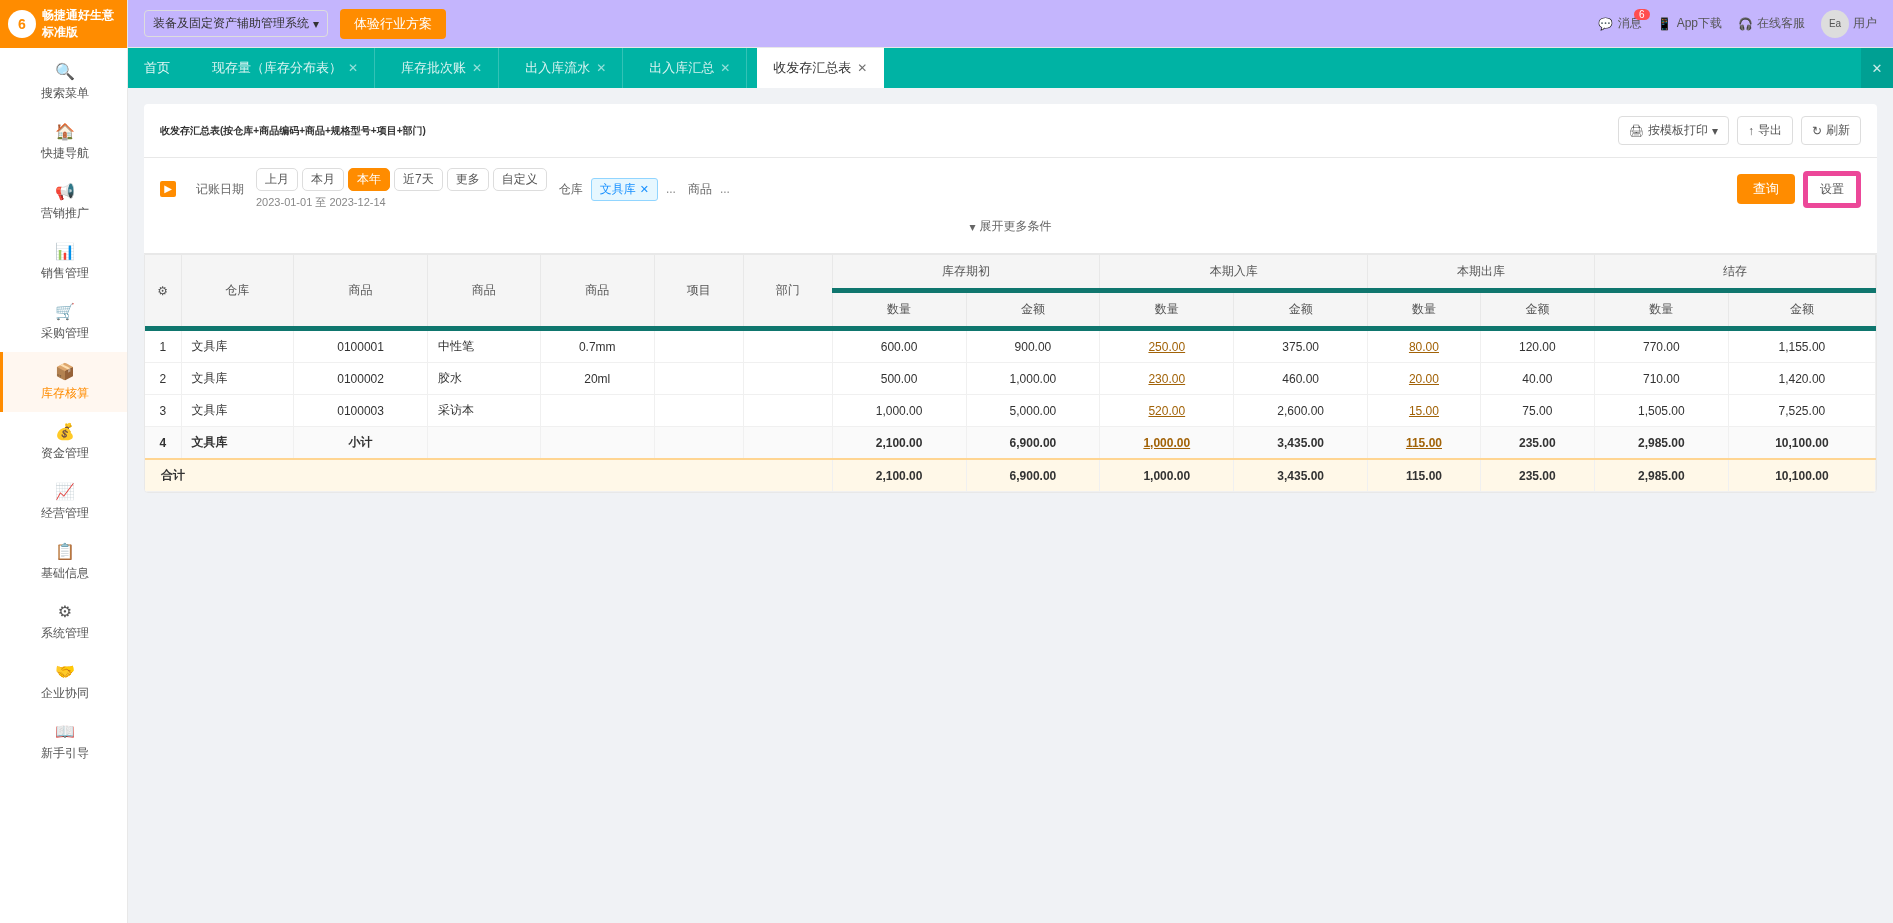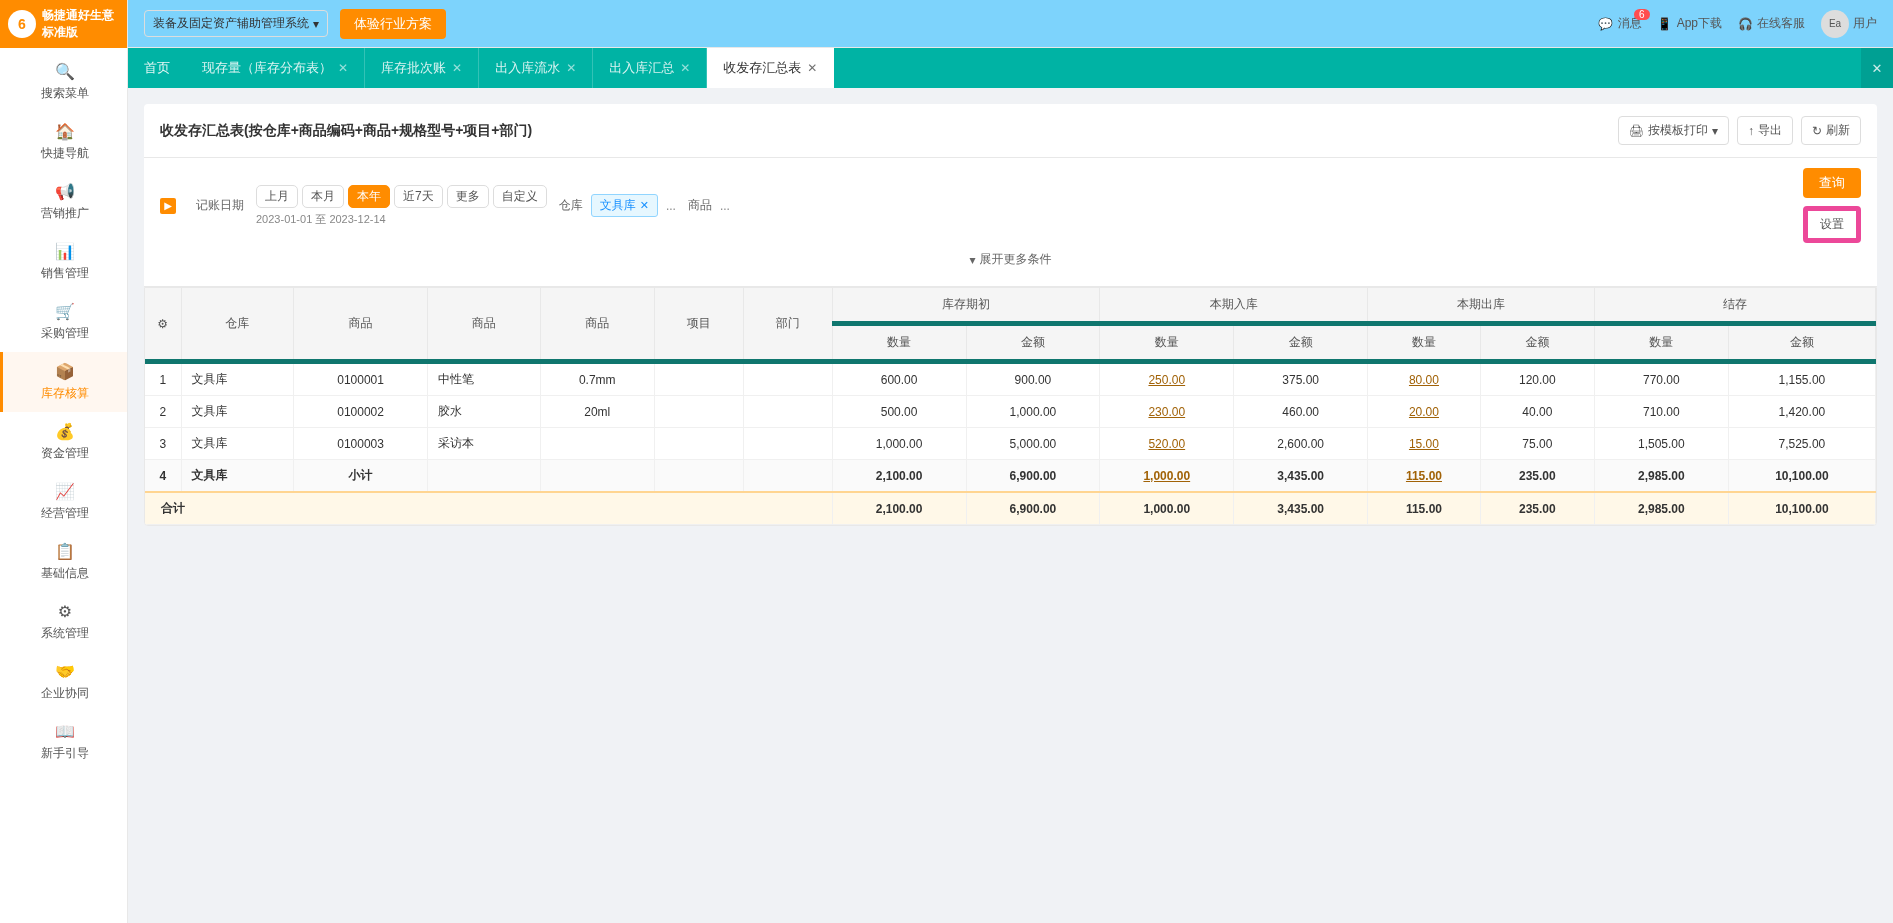--- a/index.html
+++ b/index.html
@@ -11,59 +11,59 @@
     .sidebar-logo-icon { width: 28px; height: 28px; background: #fff; border-radius: 50%; display: flex; align-items: center; justify-content: center; color: #ff8c00; font-weight: bold; font-size: 14px; flex-shrink: 0; }
     .sidebar-nav { flex: 1; padding: 4px 0; }
     .sidebar-item { display: flex; flex-direction: column; align-items: center; padding: 10px 4px; cursor: pointer; color: #555; font-size: 12px; gap: 4px; border-left: 3px solid transparent; }
     .sidebar-item.active { color: #ff8c00; background: #fff7f0; border-left-color: #ff8c00; }
     .sidebar-item .icon { font-size: 16px; }
 
     
     .main { flex: 1; display: flex; flex-direction: column; overflow: hidden; }
 
     
-    .topbar { height: 48px; background: #7dd3fc; border-bottom: 1px solid #e8e8e8; display: flex; align-items: center; padding: 0 16px; gap: 12px; flex-shrink: 0; }
+    .topbar { height: 48px; background: #c4b5fd; border-bottom: 1px solid #e8e8e8; display: flex; align-items: center; padding: 0 16px; gap: 12px; flex-shrink: 0; }
     .topbar-system-select { display: flex; align-items: center; gap: 4px; border: 1px solid #ddd; border-radius: 4px; padding: 4px 8px; cursor: pointer; font-size: 12px; color: #333; }
     .topbar-btn-experience { background: #ff8c00; color: #fff; border: none; border-radius: 4px; padding: 6px 14px; cursor: pointer; font-size: 13px; }
     .topbar-right { display: flex; align-items: center; gap: 16px; margin-left: auto; }
     .topbar-right-item { display: flex; align-items: center; gap: 4px; color: #555; cursor: pointer; font-size: 12px; position: relative; }
     .badge { background: #ff4d4f; color: #fff; border-radius: 10px; font-size: 10px; padding: 0 4px; position: absolute; top: -6px; right: -8px; min-width: 16px; text-align: center; }
     .user-avatar { width: 28px; height: 28px; background: #ddd; border-radius: 50%; display: flex; align-items: center; justify-content: center; font-size: 10px; color: #555; overflow: hidden; }
 
     
-    .tabbar { height: 40px; background: #00b3a4; display: flex; align-items: center; padding: 0 0; flex-shrink: 0; }
+    .tabbar { height: 40px; background: #00b3a4; display: flex; align-items: center; padding: 0 0; flex-shrink: 0; gap: 10px; }
     .tab { display: flex; align-items: center; gap: 6px; padding: 0 16px; height: 100%; color: rgba(255,255,255,0.85); cursor: pointer; font-size: 13px; border-right: 1px solid rgba(255,255,255,0.2); white-space: nowrap; }
     .tab.active { background: #fff; color: #333; }
     .tab-close { font-size: 12px; color: inherit; opacity: 0.7; cursor: pointer; }
     .tab-home { padding: 0 16px; height: 100%; display: flex; align-items: center; color: rgba(255,255,255,0.9); cursor: pointer; font-size: 13px; }
     .tabbar-close-all { margin-left: auto; width: 32px; height: 100%; display: flex; align-items: center; justify-content: center; color: rgba(255,255,255,0.8); cursor: pointer; background: rgba(0,0,0,0.1); }
 
     
     .content { flex: 1; padding: 16px; overflow: auto; }
 
     
     .page-header { background: #fff; border-radius: 4px 4px 0 0; padding: 12px 16px; border-bottom: 1px solid #e8e8e8; display: flex; align-items: center; justify-content: space-between; }
-    .page-title { font-size: 14px; font-weight: bold; color: #333; }
+    .page-title { font-size: 10px; font-weight: bold; color: #333; }
     .page-actions { display: flex; align-items: center; gap: 8px; }
     .btn-action { display: flex; align-items: center; gap: 4px; padding: 5px 10px; border: 1px solid #ddd; border-radius: 4px; cursor: pointer; font-size: 12px; color: #555; background: #fff; }
 
     
     .filter-area { background: #fff; padding: 10px 16px; border-bottom: 1px solid #e8e8e8; }
     .filter-row { display: flex; align-items: center; gap: 12px; flex-wrap: wrap; }
     .filter-label { color: #666; font-size: 12px; flex-shrink: 0; }
     .filter-date-btns { display: flex; align-items: center; gap: 4px; }
     .date-btn { padding: 2px 8px; border: 1px solid #ddd; border-radius: 5px; cursor: pointer; font-size: 12px; color: #555; background: #fff; }
     .date-btn.active { background: #ff8c00; color: #fff; border-color: #ff8c00; }
     .date-range { font-size: 11px; color: #888; margin-top: 2px; }
     .filter-warehouse { display: flex; align-items: center; gap: 8px; }
     .warehouse-tag { display: flex; align-items: center; gap: 4px; background: #e6f7ff; border: 1px solid #91d5ff; border-radius: 3px; padding: 2px 8px; font-size: 12px; color: #1890ff; }
     .warehouse-tag-close { cursor: pointer; color: #1890ff; font-size: 11px; }
     .filter-more { color: #888; font-size: 12px; cursor: pointer; }
     .filter-goods { display: flex; align-items: center; gap: 8px; }
-    .filter-right { display: flex; align-items: center; gap: 8px; margin-left: auto; flex-direction: column; }
+    .filter-right { display: flex; align-items: center; gap: 8px; margin-left: auto; }
     .btn-query { background: #ff8c00; color: #fff; border: none; border-radius: 4px; padding: 6px 16px; cursor: pointer; font-size: 13px; }
     .btn-settings { background: #fff; border: 5px solid #ec4899; border-radius: 4px; padding: 5px 12px; cursor: pointer; font-size: 12px; color: #555; }
     .expand-btn { display: flex; align-items: center; gap: 4px; color: #666; font-size: 12px; cursor: pointer; margin: 8px auto; width: fit-content; }
 
     
     .table-container { background: #fff; border: 1px solid #e8e8e8; border-radius: 0 0 4px 4px; overflow: auto; }
     table { width: 100%; border-collapse: collapse; font-size: 12px; }
     thead tr { background: #f5f5f5; }
     th { padding: 8px 10px; text-align: center; border-bottom: 5px solid #0f766e; border-right: 1px solid #e8e8e8; color: #555; font-weight: normal; white-space: nowrap; }
     td { padding: 7px 10px; text-align: center; border-bottom: 1px solid #f0f0f0; border-right: 1px solid #f0f0f0; color: #333; white-space: nowrap; }

